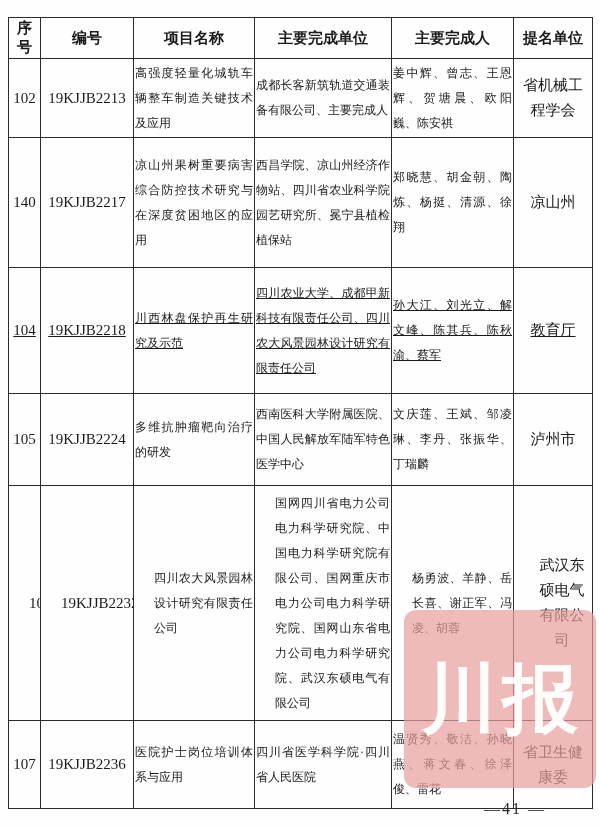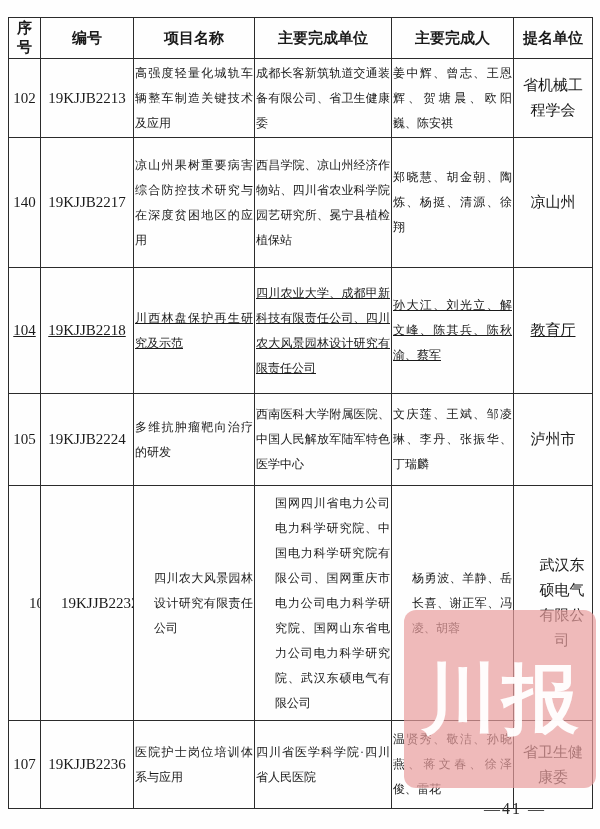--- a/index.html
+++ b/index.html
@@ -114,21 +114,21 @@
         <th>主要完成单位</th>
         <th>主要完成人</th>
         <th>提名单位</th>
       </tr>
     </thead>
     <tbody>
       <tr class="h79">
         <td class="c">102</td>
         <td class="c">19KJJB2213</td>
         <td class="l">高强度轻量化城轨车辆整车制造关键技术及应用</td>
-        <td class="l">成都长客新筑轨道交通装备有限公司、省卫生健康委</td>
+        <td class="l">成都长客新筑轨道交通装备有限公司、主要完成人</td>
         <td class="l">姜中辉、曾志、王恩辉、贺塘晨、欧阳巍、陈安祺</td>
         <td class="c">省机械工程学会</td>
       </tr>
       <tr class="h130">
         <td class="c">140</td>
         <td class="c">19KJJB2217</td>
         <td class="l">凉山州果树重要病害综合防控技术研究与在深度贫困地区的应用</td>
         <td class="l">西昌学院、凉山州经济作物站、四川省农业科学院园艺研究所、冕宁县植检植保站</td>
         <td class="l">郑晓慧、胡金朝、陶炼、杨挺、清源、徐翔</td>
         <td class="c">凉山州</td>

